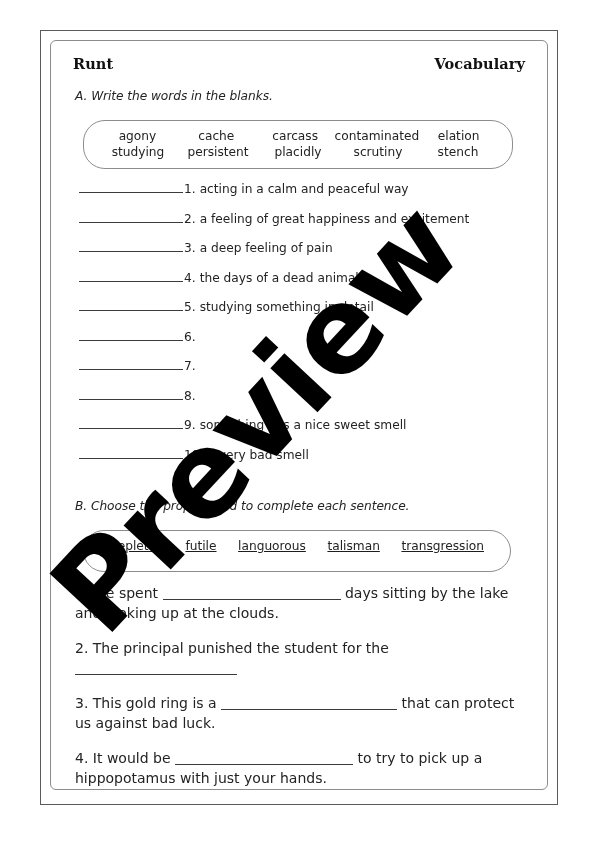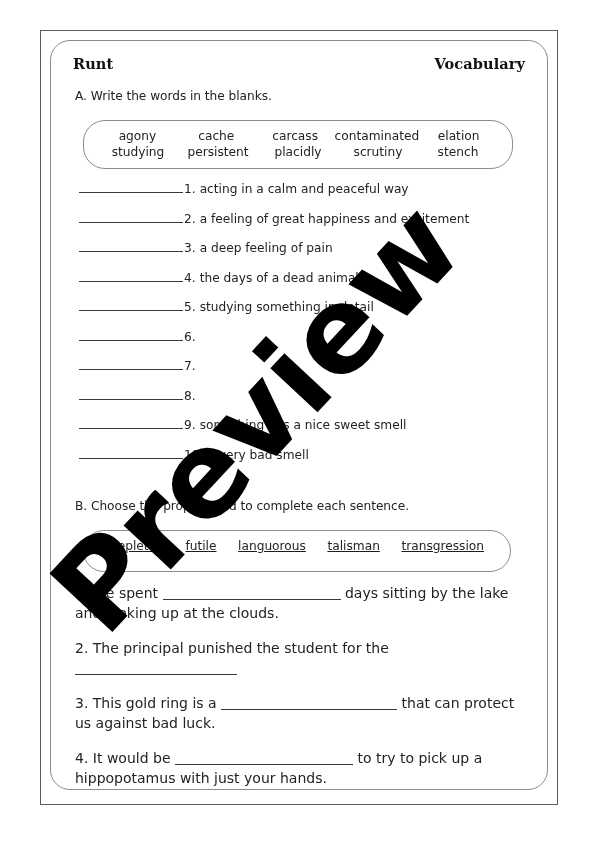--- a/index.html
+++ b/index.html
@@ -28,21 +28,21 @@
     background: #ffffff;
     box-sizing: border-box;
   }
   .content-card {
     position: absolute;
     left: 50px;
     top: 40px;
     width: 498px;
     height: 750px;
     border: 1px solid #8d8d8d;
-    border-radius: 20px;
+    border-radius: 6px;
     background: #ffffff;
     box-sizing: border-box;
     padding: 14px 22px 0 22px;
     overflow: hidden;
   }
 
   
   .card-header {
     display: flex;
     justify-content: space-between;
@@ -54,20 +54,21 @@
     color: #111111;
     margin-bottom: 17px;
   }
 
   
   .instruction {
     font-size: 12.2px;
     color: #232323;
     margin: 0 0 17px 2px;
     letter-spacing: -0.05px;
+    font-style: italic;
   }
 
   
   .wordbank {
     border: 1px solid #8d8d8d;
     border-radius: 22px;
     box-sizing: border-box;
     margin: 0 auto 12px auto;
     padding: 7px 14px 8px 14px;
   }

